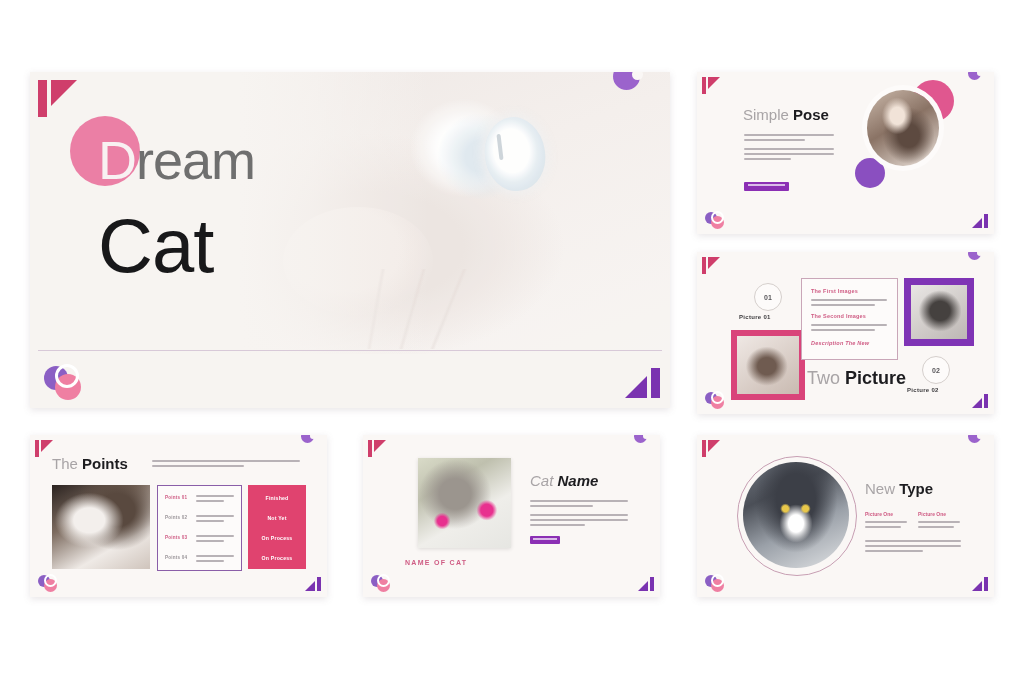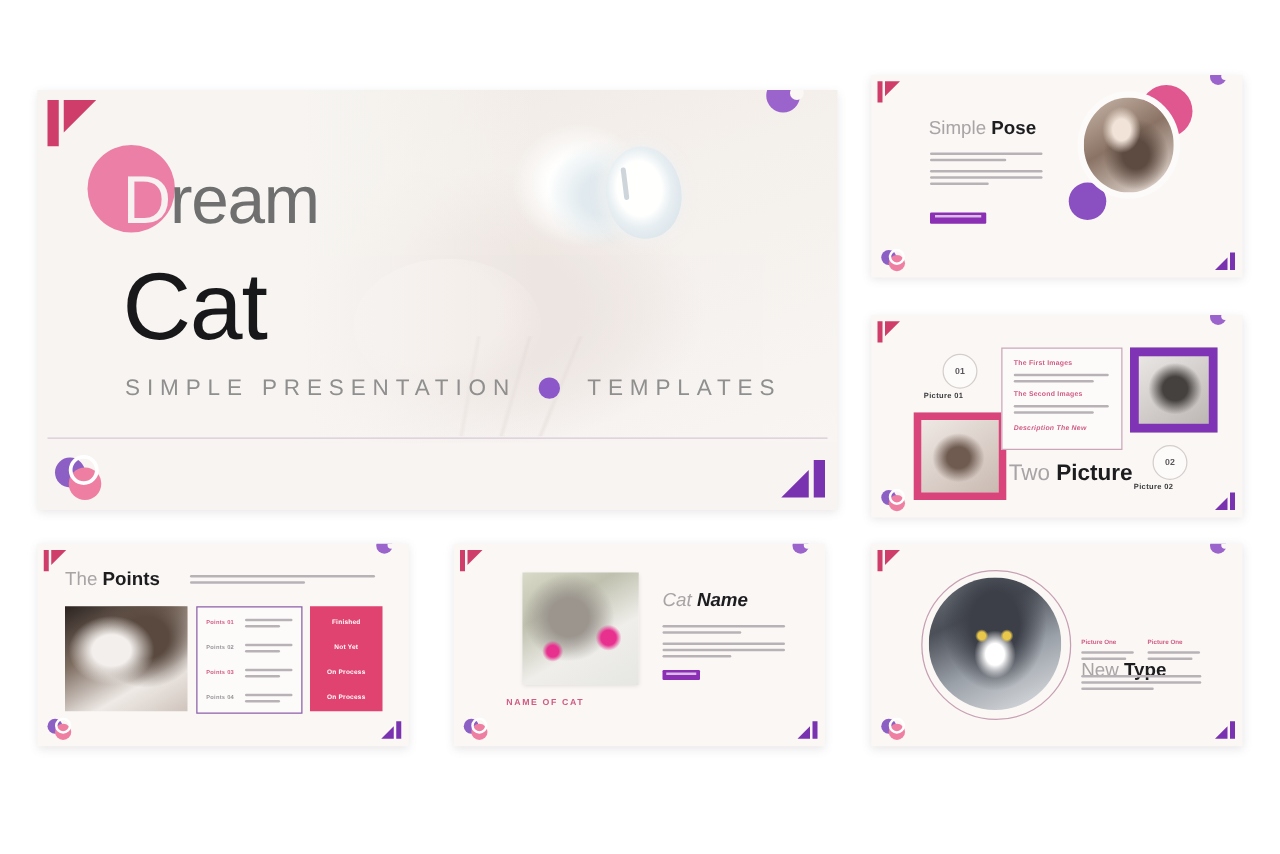--- a/index.html
+++ b/index.html
@@ -14,21 +14,21 @@
   .board{position:relative;width:1024px;height:683px;}
 
   
   .slide{
     position:absolute;
     background:#faf7f5;
     box-shadow:0 2px 7px rgba(120,100,110,.17);
     overflow:hidden;
   }
   .slide.hero{left:30px;top:72px;width:640px;height:336px;background:#f7f4f1;}
-  .slide.s2  {left:697px;top:60px;width:297px;height:162px;}
+  .slide.s2  {left:697px;top:72px;width:297px;height:162px;}
   .slide.s3  {left:697px;top:252px;width:297px;height:162px;}
   .slide.s4  {left:30px; top:435px;width:297px;height:162px;}
   .slide.s5  {left:363px;top:435px;width:297px;height:162px;}
   .slide.s6  {left:697px;top:435px;width:297px;height:162px;}
 
   
   .orn{position:absolute;pointer-events:none;}
   .orn-tl{left:0;top:0;}
   .orn-tl .bar{position:absolute;left:0;top:0;background:#cf3e6b;}
   .orn-tl .tri{position:absolute;background:#cf3e6b;}
@@ -197,21 +197,21 @@
   }
   .s6 .photo{
     position:absolute;left:46px;top:27px;width:106px;height:106px;border-radius:50%;
     background:
       radial-gradient(circle at 40% 44%, #e8c74a 0 3.5%, rgba(232,199,74,0) 6%),
       radial-gradient(circle at 59% 44%, #e8c74a 0 3.5%, rgba(232,199,74,0) 6%),
       radial-gradient(ellipse at 50% 58%, #ffffff 0 10%, rgba(255,255,255,0) 22%),
       radial-gradient(ellipse at 50% 35%, #3c3f47 0 26%, rgba(60,63,71,0) 55%),
       linear-gradient(155deg,#6f757f 0%,#4b4f57 30%,#9aa0a8 60%,#e2e4e6 100%);
   }
-  .s6 .ttl{position:absolute;left:168px;top:45px;margin-top:48px;}
+  .s6 .ttl{position:absolute;left:168px;top:45px;}
   .s6 .colhd{position:absolute;font-size:5px;color:#cf5c84;font-weight:700;}
   .s6 .col1{left:168px;top:76px;}
   .s6 .col2{left:221px;top:76px;}
   .s6 .colb1{position:absolute;left:168px;top:86px;width:42px;}
   .s6 .colb2{position:absolute;left:221px;top:86px;width:42px;}
   .s6 .foot{position:absolute;left:168px;top:105px;width:96px;}
 </style>
 </head>
 <body>
 
@@ -227,25 +227,20 @@
     </div>
 
     <div class="hero-inner">
       <div class="dream-wrap">
         <div class="dream-circle"></div>
         <div class="dream-text">
           <span class="d">D</span><span>ream</span>
         </div>
       </div>
       <div class="cat-text">Cat</div>
-      <div class="hero-sub">
-        <span>SIMPLE PRESENTATION</span>
-        <span class="dot"></span>
-        <span>TEMPLATES</span>
-      </div>
       <div class="hero-rule"></div>
     </div>
 
     <div class="orn orn-tl">
       <div class="bar" style="left:8px;top:8px;width:9px;height:37px;"></div>
       <div class="tri" style="left:21px;top:8px;width:0;height:0;background:transparent;border-left:26px solid #cf3e6b;border-bottom:26px solid transparent;"></div>
     </div>
     <div class="orn orn-br">
       <div class="bar" style="right:10px;bottom:10px;width:9px;height:30px;"></div>
       <div class="tri" style="right:23px;bottom:10px;width:0;height:0;background:transparent;border-right:22px solid #7a33b0;border-top:22px solid transparent;"></div>

